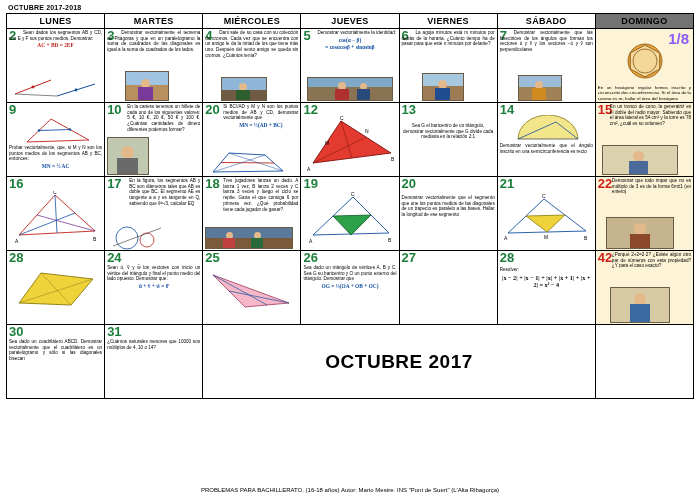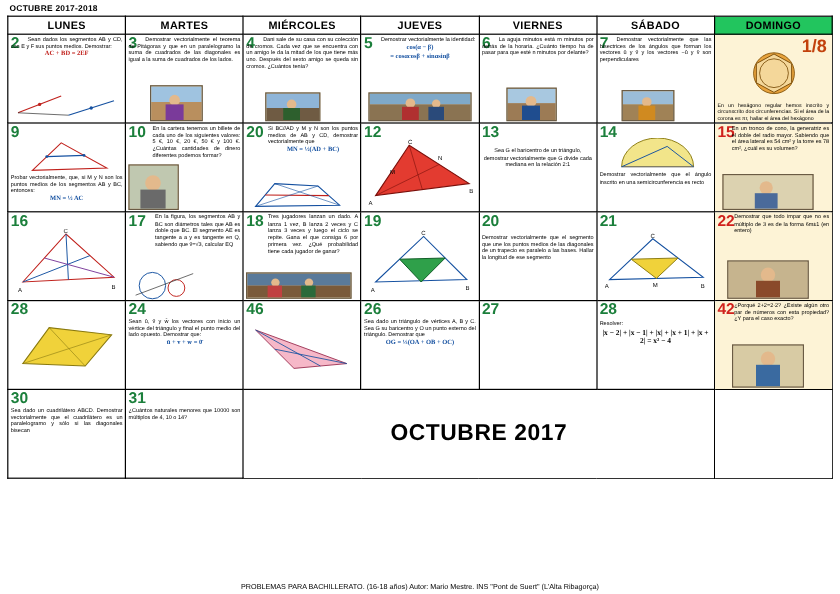--- a/index.html
+++ b/index.html
@@ -15,21 +15,21 @@
   table.cal{border-collapse:collapse;width:688px;table-layout:fixed;}
   table.cal th{
     border:1px solid #000;
     background:#fff;
     font-size:9px;
     font-weight:bold;
     padding:2px 0;
     text-align:center;
     letter-spacing:0.3px;
   }
-  table.cal th.sun{background:#22c55e;margin-left:16px;}
+  table.cal th.sun{background:#737373;margin-left:16px;}
   table.cal td{
     border:1px solid #000;
     vertical-align:top;
     padding:0;
     height:73px;
     position:relative;
     overflow:hidden;
   }
   td.sun{background:#fdf3d6;}
   td.empty{background:#fff;}
@@ -69,21 +69,21 @@
   svg{display:block;}
   .bigmonth{
     position:absolute;
     font-size:19px;font-weight:bold;letter-spacing:0.5px;
   }
   .footer{
     position:absolute;left:0;right:0;bottom:2px;
     text-align:center;font-size:6px;
   }
   .hexnote{font-size:4.4px;line-height:1.25;display:block;padding:1px 2px;text-align:justify;}
-  .big18{font-size:15px;font-weight:bold;text-align:right;padding:1px 4px 0 16px;color:#c2410c;}
+  .big18{font-size:15px;font-weight:bold;text-align:right;padding:1px 4px 0 16px;color:#8b5cf6;}
 </style>
 </head>
 <body>
 
 <div class="page">
 
   <div class="title">OCTUBRE 2017-2018</div>
 
   <table class="cal">
     <thead>
@@ -359,21 +359,21 @@
           </svg>
         </td>
         <td>
           <div class="daynum">24</div>
           <div class="cellbody" style="padding-top:14px;">
             <span class="txt">Sean ū, v̄ y w̄ los vectores con inicio un vértice del triángulo y final el punto medio del lado opuesto. Demostrar que:</span>
             <span class="formula">ū + v̄ + w̄ = 0̄</span>
           </div>
         </td>
         <td>
-          <div class="daynum">46</div>
+          <div class="daynum">25</div>
           <svg width="84" height="44" style="position:absolute;left:6px;top:16px;">
             <polygon points="4,8 80,36 36,40" fill="#f6b8c8" stroke="#a03a5a" stroke-width="0.8"></polygon>
             <line x1="4" y1="8" x2="58" y2="38" stroke="#1450a0" stroke-width="0.7"></line>
             <line x1="80" y1="36" x2="20" y2="24" stroke="#1450a0" stroke-width="0.7"></line>
           </svg>
         </td>
         <td>
           <div class="daynum">26</div>
           <div class="cellbody" style="padding-top:14px;">
             <span class="txt">Sea dado un triángulo de vértices A, B y C. Sea G su baricentro y O un punto externo del triángulo. Demostrar que</span>

